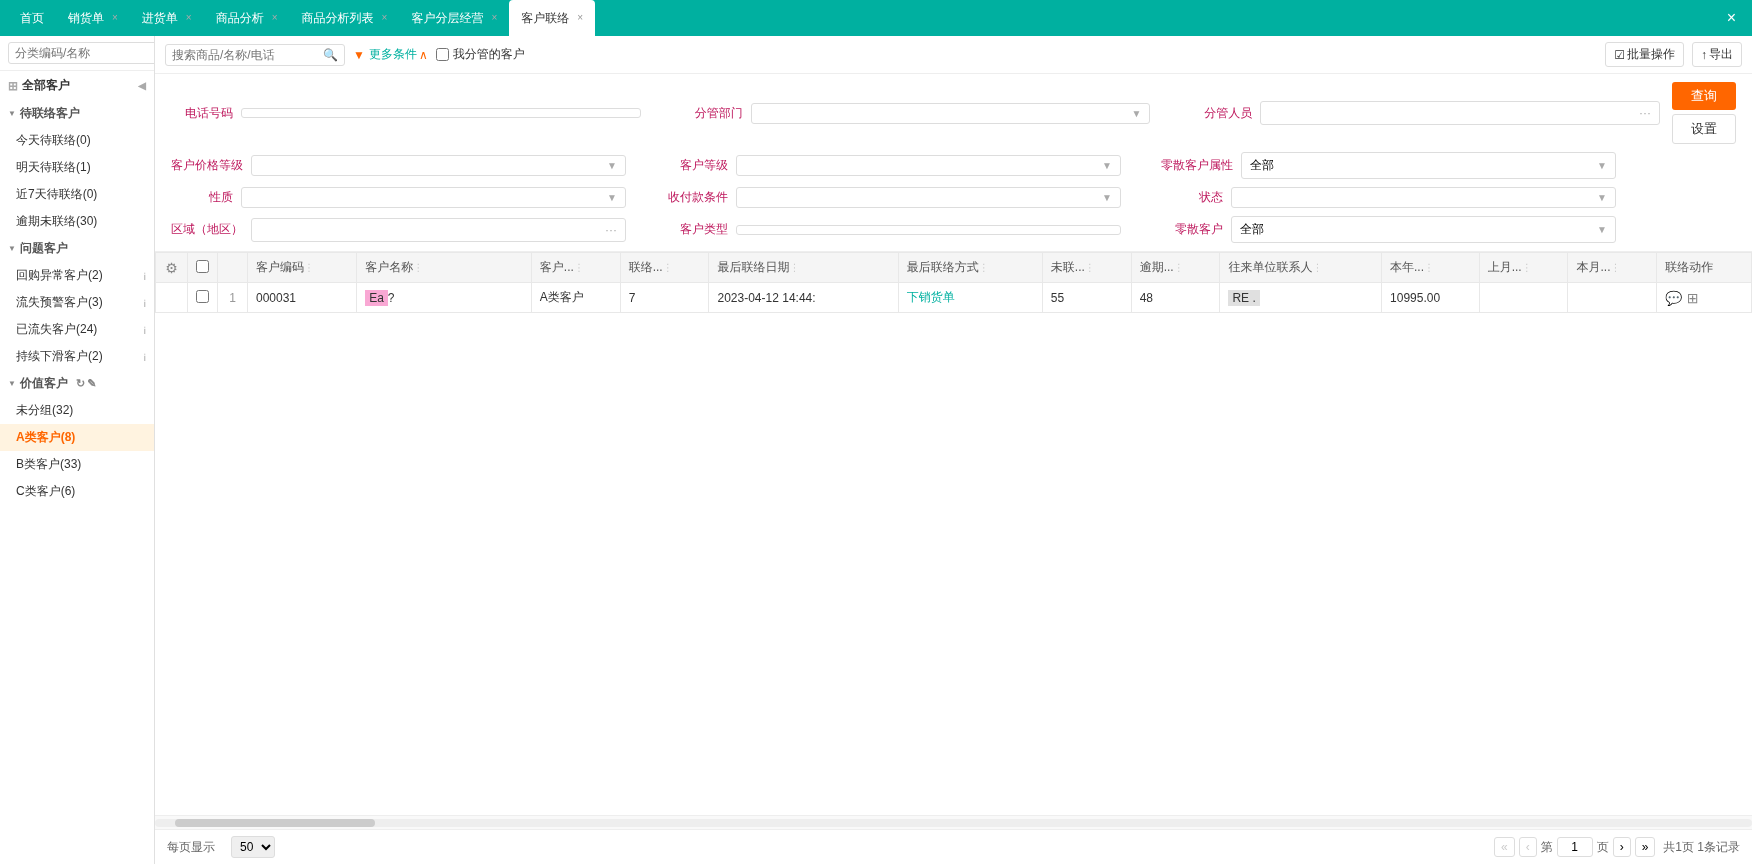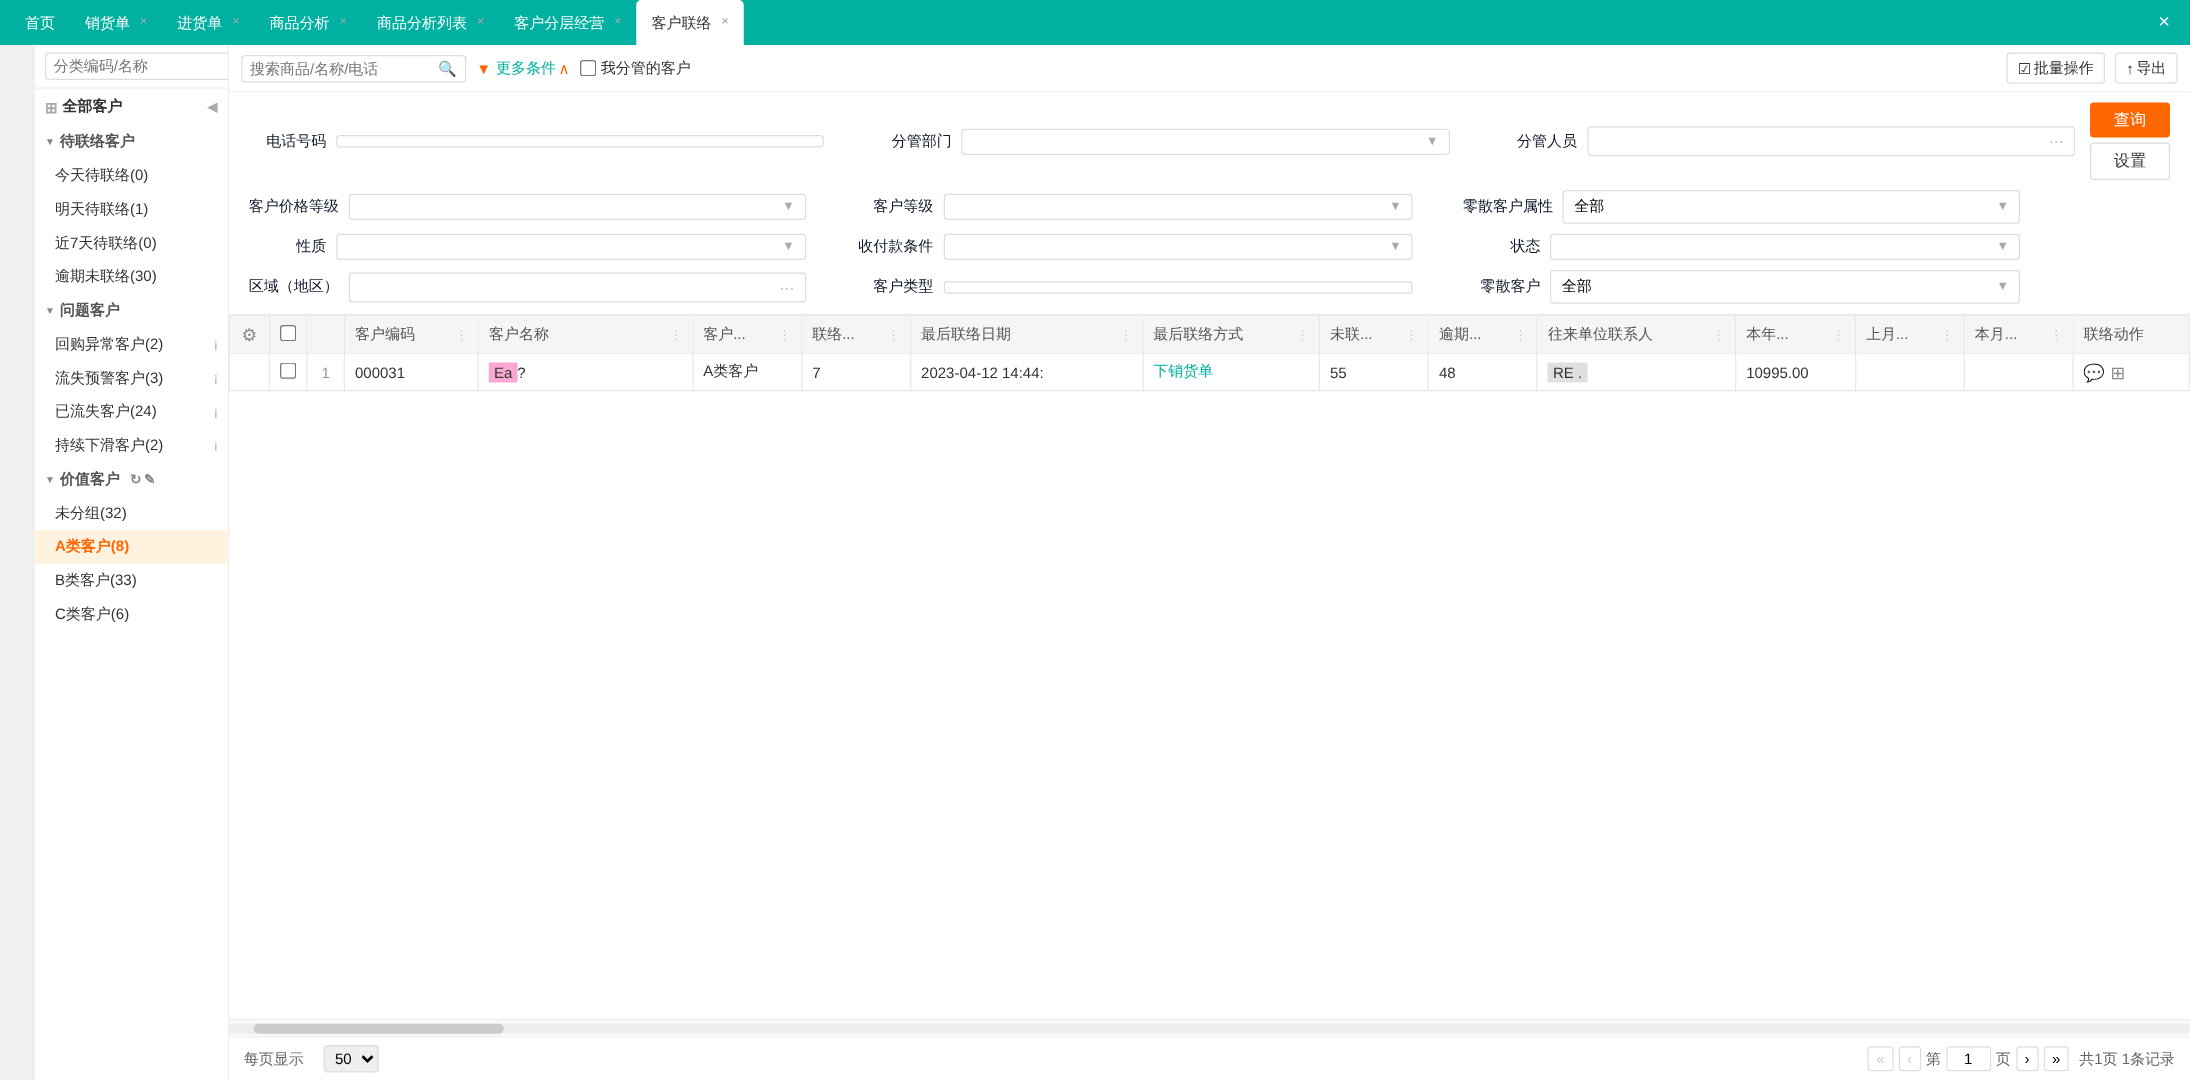--- a/index.html
+++ b/index.html
@@ -8,21 +8,21 @@
     
     .top-nav { background: #00b0a0; display: flex; align-items: center; height: 36px; padding: 0 8px; }
     .nav-item { color: #fff; padding: 0 12px; height: 36px; line-height: 36px; cursor: pointer; white-space: nowrap; font-size: 13px; display: flex; align-items: flex-start; gap: 4px; }
     .nav-item.active { background: #fff; color: #333; border-radius: 4px 4px 0 0; }
     .nav-item .close-x { font-size: 10px; color: #aaa; margin-left: 4px; }
     .nav-item.active .close-x { color: #999; }
     .nav-spacer { flex: 1; }
     .nav-close-btn { color: #fff; font-size: 16px; cursor: pointer; padding: 0 8px; }
 
     
-    .main-layout { display: flex; height: calc(864px - 36px); margin-left: 28px; }
+    .main-layout { display: flex; height: calc(864px - 36px); }
 
     
     .sidebar { width: 155px; background: #fff; border-right: 1px solid #e0e0e0; display: flex; flex-direction: column; overflow-y: auto; flex-shrink: 0; }
     .sidebar-search { padding: 6px 8px; display: flex; align-items: center; border-bottom: 1px solid #eee; }
     .sidebar-search input { flex: 1; border: 1px solid #ddd; border-radius: 3px; padding: 3px 6px; font-size: 12px; outline: none; }
     .sidebar-section { padding: 0; }
     .sidebar-header { display: flex; align-items: center; padding: 6px 8px; font-weight: bold; color: #333; font-size: 13px; cursor: pointer; }
     .sidebar-header .collapse-icon { margin-left: auto; color: #aaa; font-size: 10px; }
     .sidebar-header .grid-icon { margin-right: 4px; color: #aaa; }
     .sidebar-item { padding: 5px 8px 5px 16px; color: #333; cursor: pointer; display: flex; align-items: center; justify-content: space-between; font-size: 12px; }
@@ -44,34 +44,34 @@
     .filter-more { color: #00b0a0; cursor: pointer; display: flex; align-items: center; gap: 2px; }
     .filter-checkbox { display: flex; align-items: center; gap: 4px; color: #333; cursor: pointer; }
     .filter-spacer { flex: 1; }
     .filter-action-btn { color: #333; cursor: pointer; display: flex; align-items: center; gap: 2px; font-size: 12px; border: 1px solid #ddd; padding: 3px 8px; border-radius: 3px; background: #fff; }
 
     
     .advanced-filter { background: #fff; border-bottom: 1px solid #eee; padding: 8px 16px; }
     .filter-row { display: flex; align-items: center; margin-bottom: 8px; gap: 0; }
     .filter-row:last-child { margin-bottom: 0; }
     .filter-field { display: flex; align-items: center; flex: 1; }
-    .filter-label { color: #0f172a; min-width: 70px; text-align: right; padding-right: 8px; white-space: nowrap; }
+    .filter-label { color: #be185d; min-width: 70px; text-align: right; padding-right: 8px; white-space: nowrap; }
     .filter-input { flex: 1; border: 1px solid #ddd; border-radius: 3px; padding: 4px 8px; font-size: 12px; outline: none; display: flex; align-items: center; justify-content: space-between; cursor: pointer; background: #fff; min-width: 0; }
     .filter-input .arrow { color: #aaa; font-size: 10px; }
     .filter-input .dots { color: #aaa; font-size: 12px; }
     .filter-actions { display: flex; flex-direction: column; gap: 4px; padding-left: 12px; }
     .btn-query { background: #f60; color: #fff; border: none; padding: 5px 18px; border-radius: 3px; cursor: pointer; font-size: 13px; }
     .btn-settings { background: #fff; color: #333; border: 1px solid #ddd; padding: 5px 18px; border-radius: 3px; cursor: pointer; font-size: 13px; }
 
     
     .table-container { flex: 1; overflow: auto; }
     table { width: 100%; border-collapse: collapse; font-size: 12px; }
     table th { background: #f5f5f5; border: 1px solid #e8e8e8; padding: 6px 8px; color: #555; font-weight: normal; text-align: left; white-space: nowrap; position: sticky; top: 0; z-index: 1; }
     table td { border: 1px solid #e8e8e8; padding: 6px 8px; color: #333; white-space: nowrap; }
-    .th-resizable { display: flex; align-items: center; justify-content: space-between; }
+    .th-resizable { display: flex; align-items: center; }
     .col-resize { color: #ccc; cursor: col-resize; font-size: 10px; }
     .settings-col { width: 32px; text-align: center; }
     .check-col { width: 28px; text-align: center; }
     .row-num { text-align: center; color: #999; }
     .link-cell { color: #00b0a0; cursor: pointer; text-decoration: none; }
     .action-icons { display: flex; gap: 4px; align-items: center; }
     .action-icon { cursor: pointer; color: #888; font-size: 14px; }
 
     
     .bottom-bar { border-top: 1px solid #eee; padding: 6px 12px; display: flex; align-items: center; gap: 8px; background: #fff; }

